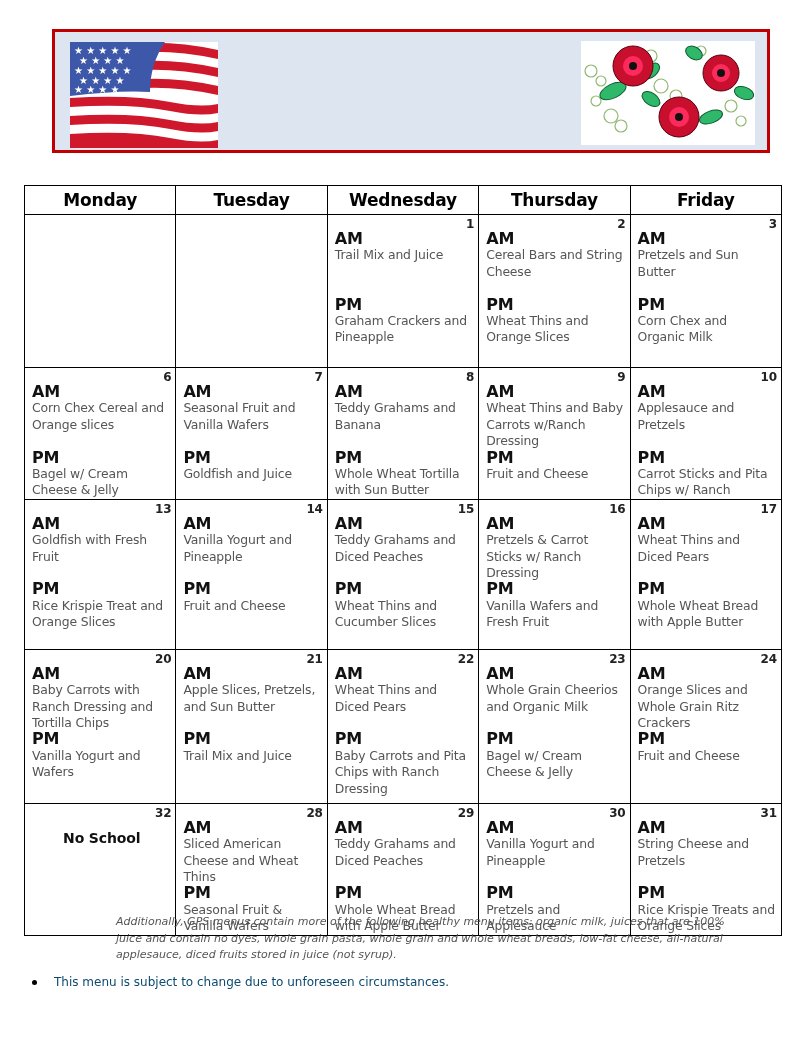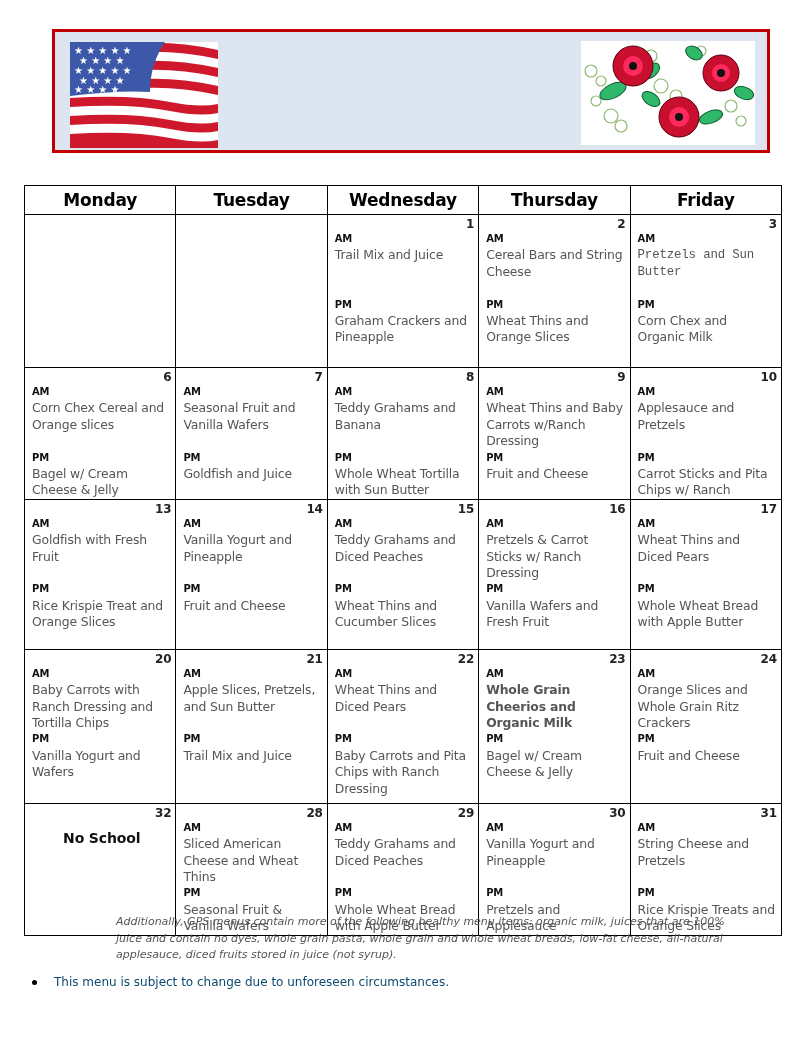--- a/index.html
+++ b/index.html
@@ -7,21 +7,21 @@
   .banner { position:absolute; left:52px; top:29px; width:718px; height:124px; border:3px solid #c00000; background:#dce5f0; box-sizing:border-box; }
   .flag { position:absolute; left:15px; top:10px; width:148px; height:106px; }
   .flowers { position:absolute; left:526px; top:9px; width:174px; height:104px; background:#fff; }
   .title { position:absolute; left:190px; top:22px; width:320px; text-align:center; font-family:"DejaVu Sans", sans-serif; font-weight:bold; font-size:29px; color:#2e5d94; letter-spacing:-0.3px; }
 
   table.cal { position:absolute; left:24px; top:185px; border-collapse:collapse; table-layout:fixed; width:758px; }
   table.cal td, table.cal th { border:1.5px solid #000; vertical-align:top; padding:0; }
   table.cal th { height:28px; font-family:"DejaVu Sans", sans-serif; font-size:17px; font-weight:bold; text-align:center; vertical-align:middle; letter-spacing:-0.2px; }
   .cell { position:relative; padding:2px 4px 0 7px; font-size:12.4px; line-height:16.4px; color:#555; letter-spacing:-0.15px; }
   .daynum { text-align:right; font-weight:bold; color:#222; font-size:12px; height:14px; line-height:14px; }
-  .lbl { font-weight:bold; color:#111; font-size:10px; }
+  .lbl { font-weight:bold; color:#111; font-size:16px; }
   .noschool { text-align:center; font-weight:bold; color:#111; font-size:14px; margin-top:10px; }
 
   .note { position:absolute; left:116px; top:914px; width:620px; font-size:11px; line-height:16.5px; font-style:italic; color:#555; }
   .bullet { position:absolute; left:32px; top:975px; font-size:12px; color:#0c4a6e; }
   .bullet .dot { display:inline-block; width:5px; height:5px; background:#000; border-radius:50%; margin-right:17px; vertical-align:middle; }
 </style>
 </head>
 <body>
 
 <div class="banner">
@@ -129,21 +129,21 @@
               <div>Cereal Bars and String Cheese</div>
             </div>
             <div class="lbl">PM</div>
             <div>Wheat Thins and Orange Slices</div>
           </div>
         </td>
         <td>
           <div class="cell">
             <div class="daynum">3</div>
             <div class="lbl">AM</div>
-            <div style="min-height: 49.2px; font-family: Liberation Mono, monospace;">
+            <div style="min-height: 49.2px;">
               <div>Pretzels and Sun Butter</div>
             </div>
             <div class="lbl">PM</div>
             <div>Corn Chex and Organic Milk</div>
           </div>
         </td>
       </tr>
       <tr style="height: 129px;">
         <td>
           <div class="cell">
@@ -289,21 +289,21 @@
               <div>Wheat Thins and Diced Pears</div>
             </div>
             <div class="lbl">PM</div>
             <div>Baby Carrots and Pita Chips with Ranch Dressing</div>
           </div>
         </td>
         <td>
           <div class="cell">
             <div class="daynum">23</div>
             <div class="lbl">AM</div>
-            <div style="min-height: 49.2px; font-weight: bold;">
+            <div style="min-height: 49.2px;">
               <div>Whole Grain Cheerios and Organic Milk</div>
             </div>
             <div class="lbl">PM</div>
             <div>Bagel w/ Cream Cheese &amp; Jelly</div>
           </div>
         </td>
         <td>
           <div class="cell">
             <div class="daynum">24</div>
             <div class="lbl">AM</div>

